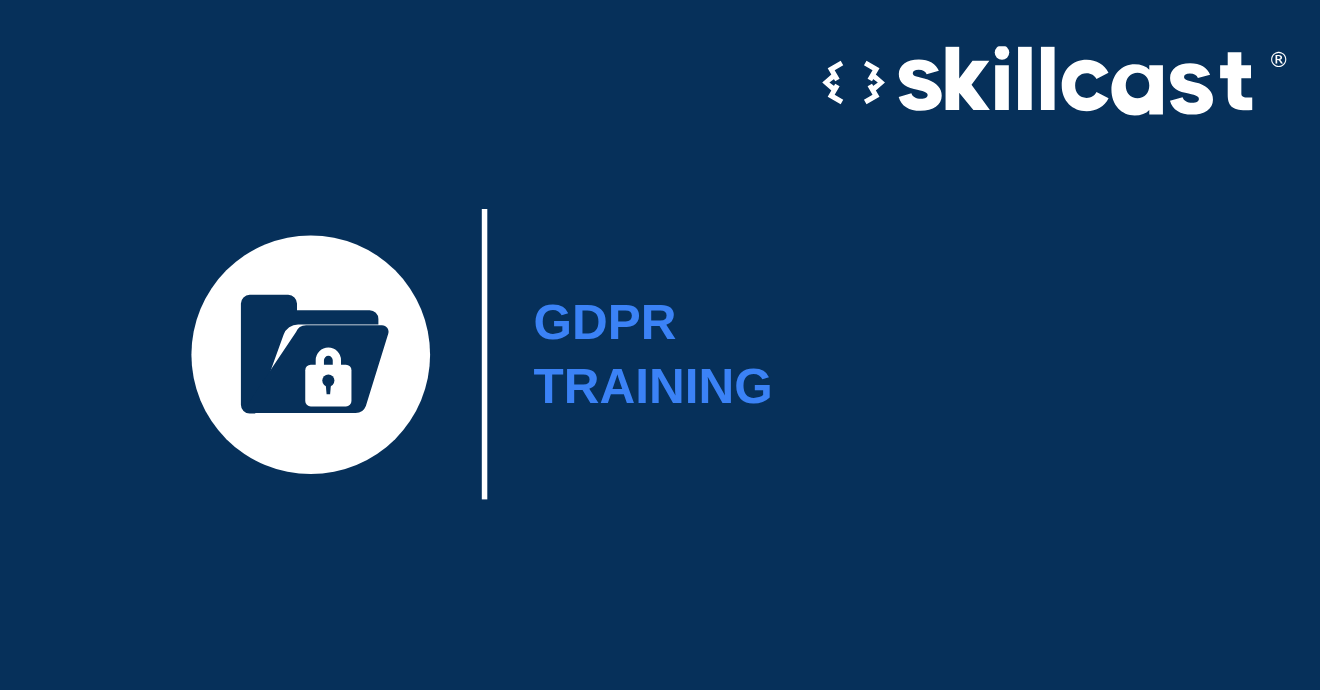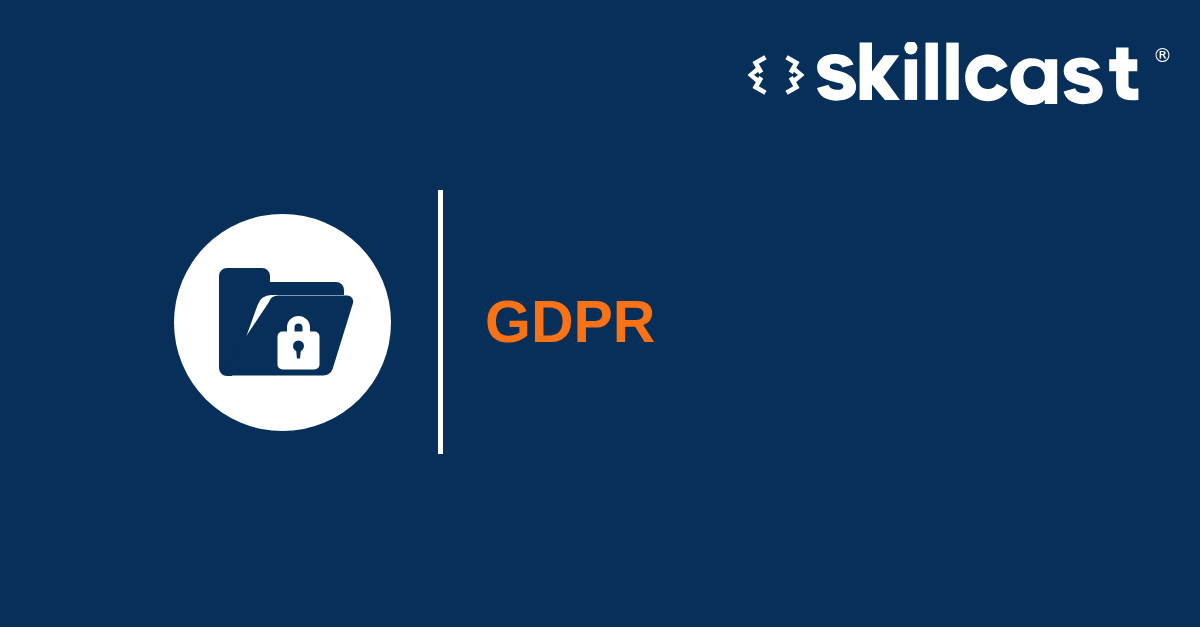--- a/index.html
+++ b/index.html
@@ -94,23 +94,23 @@
     width: 5px;
     height: 264px;
     background: #ffffff;
     margin-left: 47px;
     flex: 0 0 auto;
   }
 
   
   .headline {
     margin-left: 42px;
-    color: #f97316;
+    color: #3b82f6;
     font-weight: bold;
-    font-size: 59px;
+    font-size: 45px;
     line-height: 58px;
     letter-spacing: 0px;
     white-space: nowrap;
   }
   .headline-line { display: block; }
 </style>
 </head>
 <body>
 
 <div class="banner">
@@ -191,16 +191,17 @@
           <circle cx="87.5" cy="83" r="5.5"></circle>
           <path d="M84.8 83h5.4l-1.1 12.5h-3.2z"></path>
         </g>
       </svg>
     </div>
 
     <div class="divider"></div>
 
     <h1 class="headline">
       <span class="headline-line">GDPR</span>
+      <span class="headline-line">TRAINING</span>
     </h1>
 
   </div>
 </div>
 
 </body></html>

